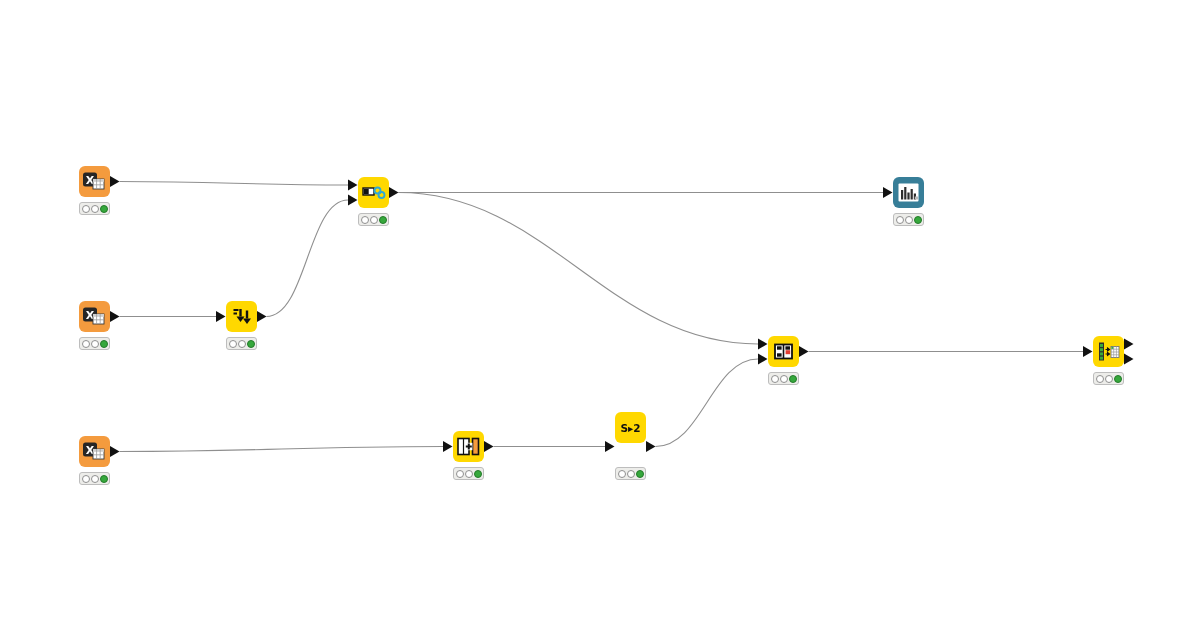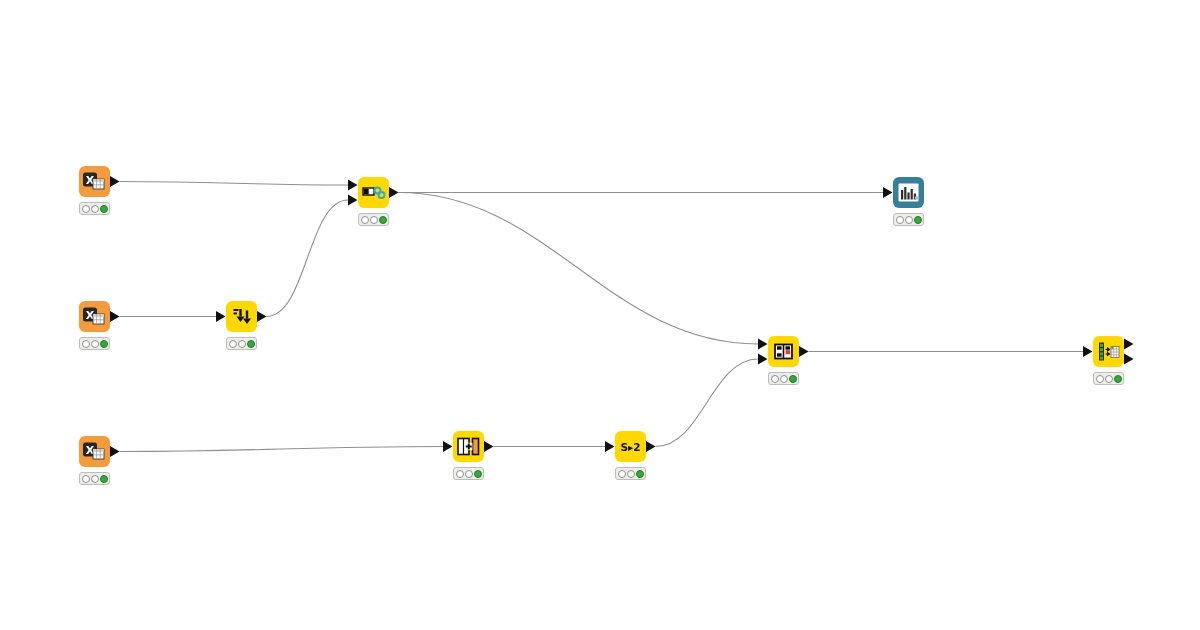--- a/index.html
+++ b/index.html
@@ -141,21 +141,21 @@
     <rect x="19.5" y="7.5" width="6" height="16" fill="#F49B3E" stroke="#111" stroke-width="1.6"></rect>
     <rect x="12.2" y="11.8" width="7.2" height="7.4" fill="#fff"></rect>
     <path d="M12.8 15.5h6 M15.8 12.5v6" stroke="#111" stroke-width="2"></path>
         </svg>
       </div>
       <div class="traffic" style="left: 453px; top: 467px;">
         <div class="lamp"></div>
         <div class="lamp"></div>
         <div class="lamp on"></div>
       </div>
-      <div class="node" style="left: 615px; top: 431px; background: rgb(255, 216, 0);">
+      <div class="node" style="left: 615px; top: 412px; background: rgb(255, 216, 0);">
         <svg viewBox="0 0 31 31">
     <text x="15.5" y="19.5" text-anchor="middle" font-family="DejaVu Sans,sans-serif" font-weight="bold" font-size="10.5" fill="#111">S▸2</text>
         </svg>
       </div>
       <div class="traffic" style="left: 615px; top: 467px;">
         <div class="lamp"></div>
         <div class="lamp"></div>
         <div class="lamp on"></div>
       </div>
       <div class="node" style="left: 768px; top: 336px; background: rgb(255, 216, 0);">

